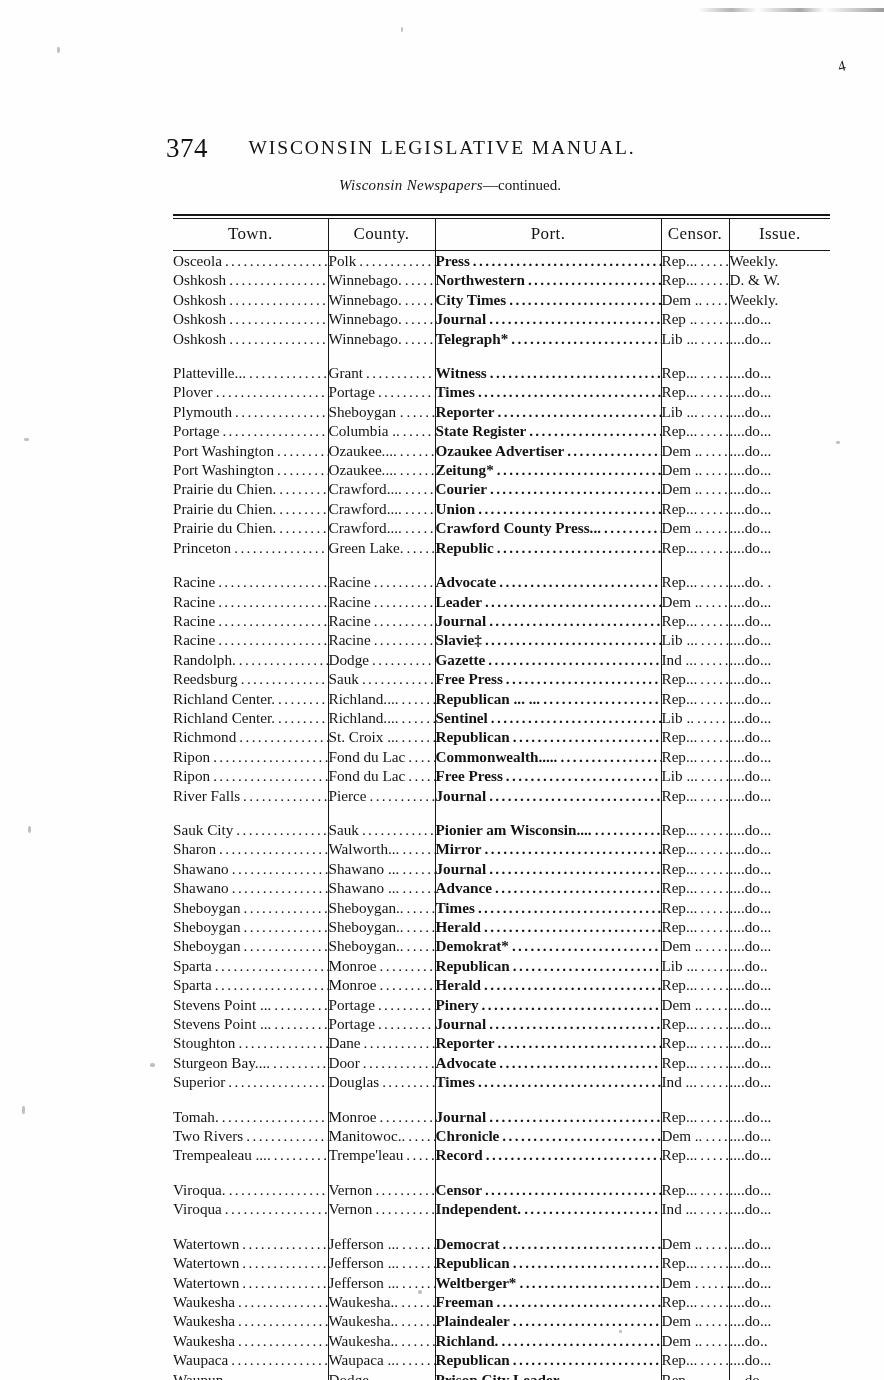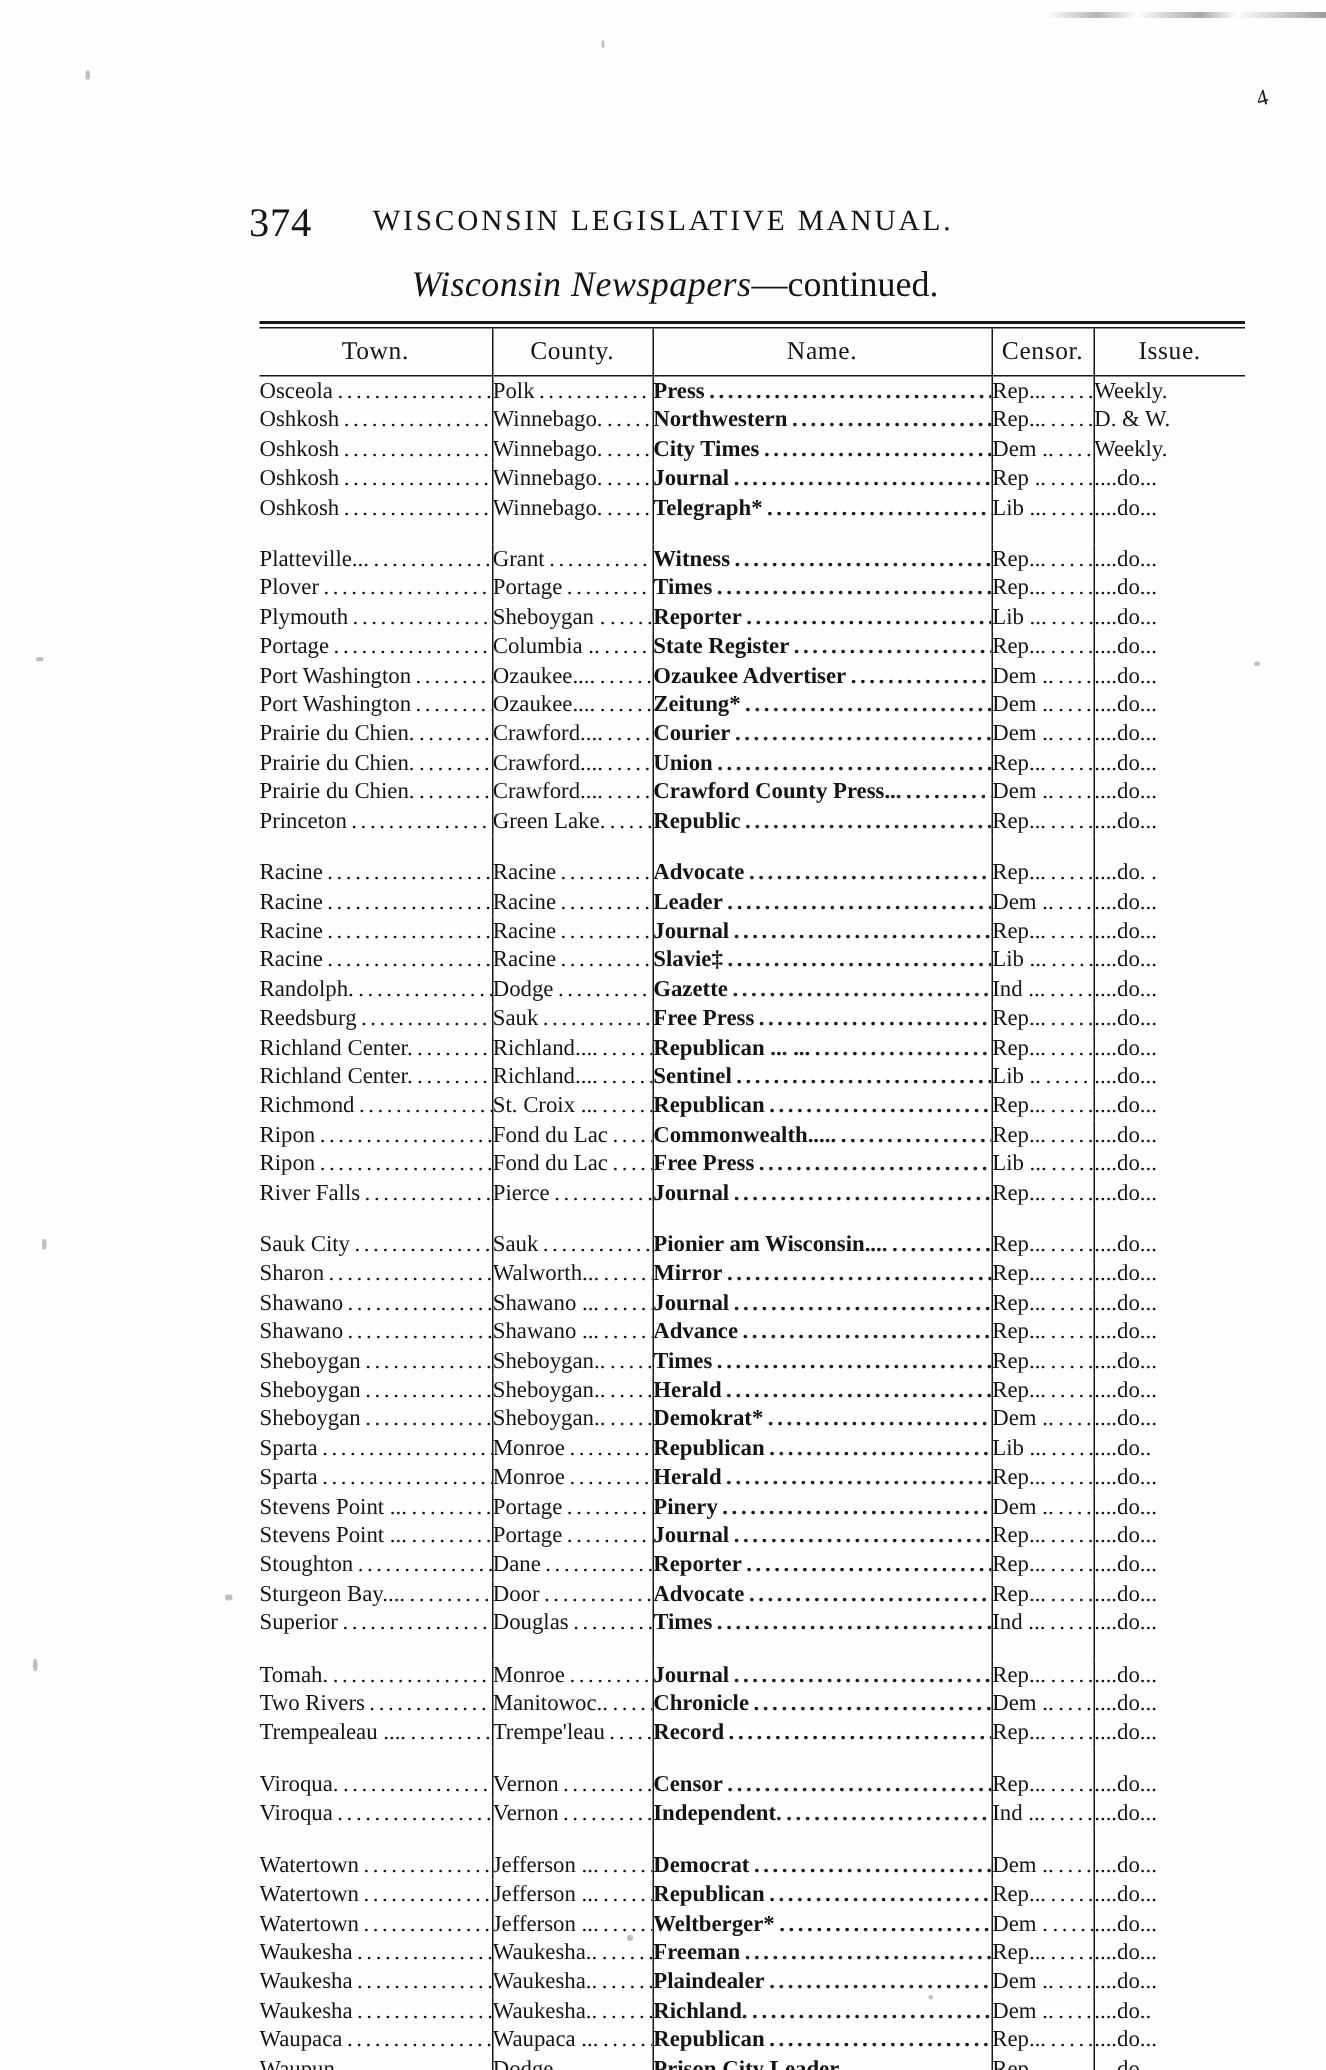--- a/index.html
+++ b/index.html
@@ -47,21 +47,21 @@
     font-size: 19.5px;
     letter-spacing: 1.9px;
     box-sizing: border-box;
   }
   .caption {
     position: absolute;
     top: 177px;
     left: 0;
     width: 884px;
     text-align: center;
-    font-size: 24px;
+    font-size: 15px;
     padding-left: 16px;
     box-sizing: border-box;
   }
   .caption i {
     font-style: italic;
     letter-spacing: 0.3px;
   }
 
   
   .table-wrap {
@@ -185,21 +185,21 @@
         <col class="c-town">
           <col class="c-county">
           <col class="c-name">
           <col class="c-creed">
           <col class="c-issue">
       </colgroup>
       <thead>
         <tr class="head-labels">
           <th>Town.</th>
           <th class="v">County.</th>
-          <th class="v">Name.</th>
+          <th class="v">Port.</th>
           <th class="v">Censor.</th>
           <th class="v">Issue.</th>
         </tr>
       </thead>
       <tbody id="tbody">
           <tr>
             <td class="town">
               <span class="lead">
                 <span class="txt">Osceola</span>
                 <span class="dots">........................................</span>

